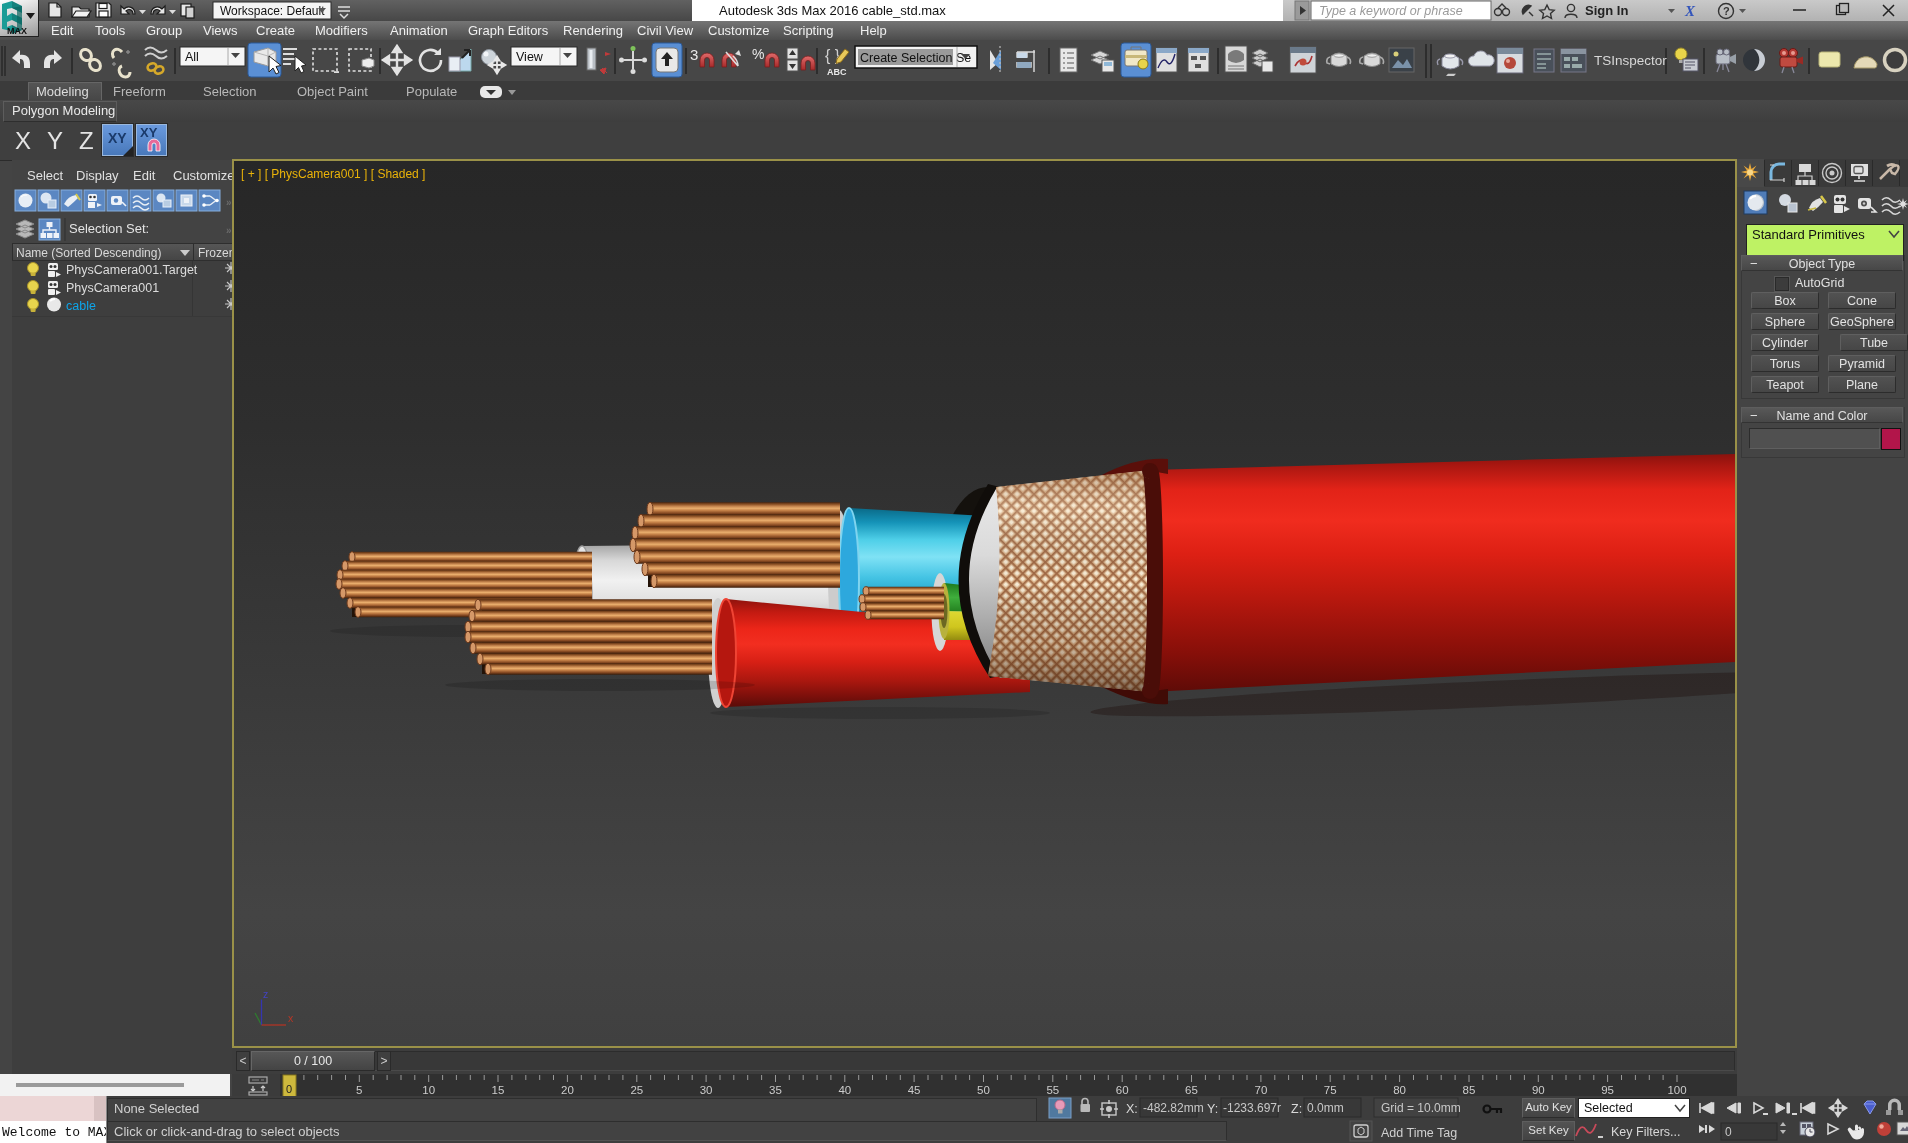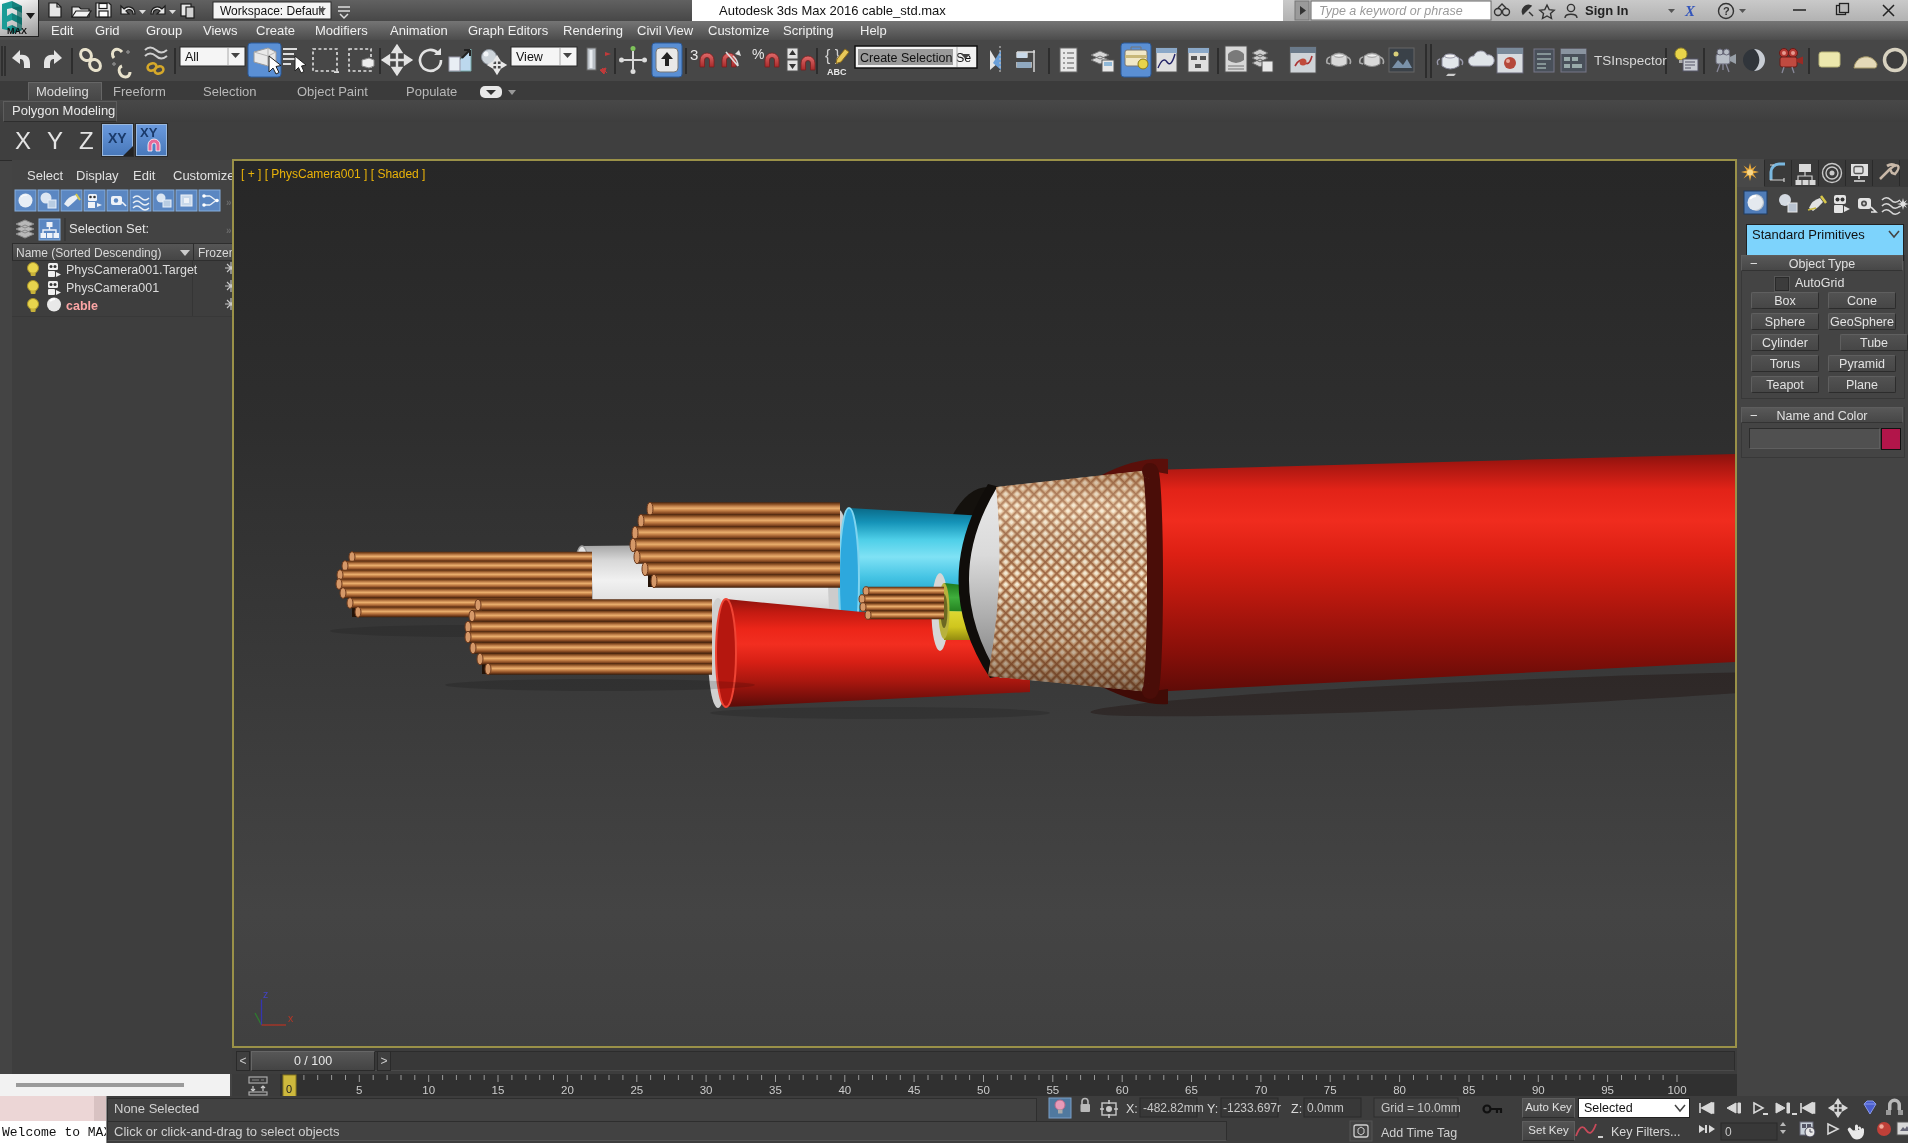--- a/index.html
+++ b/index.html
@@ -63,21 +63,21 @@
   <path d="M456,9 l3.5,4 l3.5,-4 z" fill="#555"></path>
   <path d="M510,10 h13" stroke="#222" stroke-width="1.5"></path>
   <rect x="553.5" y="5.5" width="9" height="9" fill="none" stroke="#222" stroke-width="1.3"></rect>
   <rect x="556.5" y="3.5" width="9" height="9" fill="#b9b9b9" stroke="#222" stroke-width="1.3"></rect>
   <path d="M600,5 l11,11 M611,5 l-11,11" stroke="#222" stroke-width="1.5"></path>
 </svg>
 
 <div class="abs" style="left:0;top:21px;width:1908px;height:19px;background:linear-gradient(#757575,#4c4c4c);border-bottom:1px solid #2a2a2a;"></div>
 <div id="menus" style="position:absolute;left:0;top:23px;width:1908px;height:17px;font-size:13px;color:#f0f0f0;">
   <span class="txt" style="left:51px;">Edit</span>
-  <span class="txt" style="left:95px;">Grid</span>
+  <span class="txt" style="left:95px;">Tools</span>
   <span class="txt" style="left:146px;">Group</span>
   <span class="txt" style="left:203px;">Views</span>
   <span class="txt" style="left:256px;">Create</span>
   <span class="txt" style="left:315px;">Modifiers</span>
   <span class="txt" style="left:390px;">Animation</span>
   <span class="txt" style="left:468px;">Graph Editors</span>
   <span class="txt" style="left:563px;">Rendering</span>
   <span class="txt" style="left:637px;">Civil View</span>
   <span class="txt" style="left:708px;">Customize</span>
   <span class="txt" style="left:783px;">Scripting</span>
@@ -469,21 +469,21 @@
     <circle cx="42" cy="45.5" r="7" fill="#e8e8e8"></circle>
     <path d="M38,42 a7,7 0 0 1 5,-2" stroke="#fff" stroke-width="2" fill="none"></path>
     <g id="snow" stroke="#c8c8c8" stroke-width="1.1">
       <path d="M219,3 v12 M213,9 h12 M215,5 l8,8 M223,5 l-8,8"></path>
     </g>
     <use href="#snow" y="18"></use>
     <use href="#snow" y="36"></use>
   </svg>
   <span class="txt" style="left:54px;top:103px;font-size:12.5px;color:#dcdcdc;">PhysCamera001.Target</span>
   <span class="txt" style="left:54px;top:121px;font-size:12.5px;color:#dcdcdc;">PhysCamera001</span>
-  <span class="txt" style="left:54px;top:139px;font-size:12.5px;color:#fca5a5;font-weight:bold;">cable</span>
+  <span class="txt" style="left:54px;top:139px;font-size:12.5px;color:#0ea5e9;">cable</span>
   <div class="abs" style="left:0;top:156px;width:230px;height:758px;background:#3e3e3e;border-top:1px solid #383838;"></div>
 </div>
 
 <div class="abs" id="viewport" style="left:232px;top:159px;width:1505px;height:889px;background:#2a2a2a;border:2px solid #9a9148;box-sizing:border-box;">
 <svg width="1501" height="885" viewBox="234 161 1501 885" style="position:absolute;left:0;top:0">
   <defs>
     <linearGradient id="vpbg" x1="0" y1="0" x2="0" y2="1">
       <stop offset="0" stop-color="#272727"></stop>
             <stop offset=".3" stop-color="#2e2e2e"></stop>
       <stop offset=".6" stop-color="#3a3a3a"></stop>
@@ -733,21 +733,21 @@
         <rect x="97" y="15" width="9" height="8" rx="1" fill="#e4e4e4"></rect>
         <path d="M107,16 l6,3 -6,3 z" fill="#e4e4e4"></path>
     <rect x="121" y="8" width="13" height="11" rx="2.5" fill="#e4e4e4"></rect>
         <circle cx="127" cy="13.5" r="3" fill="#4f4f4f"></circle>
         <circle cx="127" cy="13.5" r="1.2" fill="#ccc"></circle>
         <path d="M134,17 l5,5 h-5" stroke="#e4e4e4" stroke-width="1.6" fill="none"></path>
     <path d="M145,10 q4,-4.5 9,0 q4,4.5 9,0 M145,16 q4,-4.5 9,0 q4,4.5 9,0 M145,22 q4,-4.5 9,0 q4,4.5 9,0" stroke="#d8d8d8" stroke-width="1.6" fill="none"></path>
     <path d="M166,8 l1,4 3,-2 -2,3 4,1 -4,1 2,3 -3,-2 -1,4 -1,-4 -3,2 2,-3 -4,-1 4,-1 -2,-3 3,2 z" fill="#e0e0e0"></path>
   </svg>
 
-  <div class="abs" style="left:9px;top:65px;width:158px;height:37px;background:#7dd3fc;border:1px solid #222;box-sizing:border-box;">
+  <div class="abs" style="left:9px;top:65px;width:158px;height:37px;background:#bef264;border:1px solid #222;box-sizing:border-box;">
     <span class="txt" style="left:5px;top:2px;font-size:13px;color:#111;">Standard Primitives</span>
     <svg width="12" height="10" style="position:absolute;right:3px;top:5px">
           <path d="M1,1 l5,6 l5,-6" stroke="#444" stroke-width="1.6" fill="none"></path>
         </svg>
   </div>
 
   <div class="abs" style="left:4px;top:96px;width:162px;height:143px;border:1px solid #383838;border-top:none;"></div>
   <div class="abs" style="left:4px;top:96px;width:162px;height:16px;background:linear-gradient(#585858,#474747);border:1px solid #5d5d5d;border-bottom-color:#333;box-sizing:border-box;">
     <span class="txt" style="left:8px;top:0px;font-size:13px;color:#e8e8e8;">−</span>
     <div style="text-align:center;font-size:12.5px;color:#e0e0e0;margin-top:1px;">Object Type</div>

